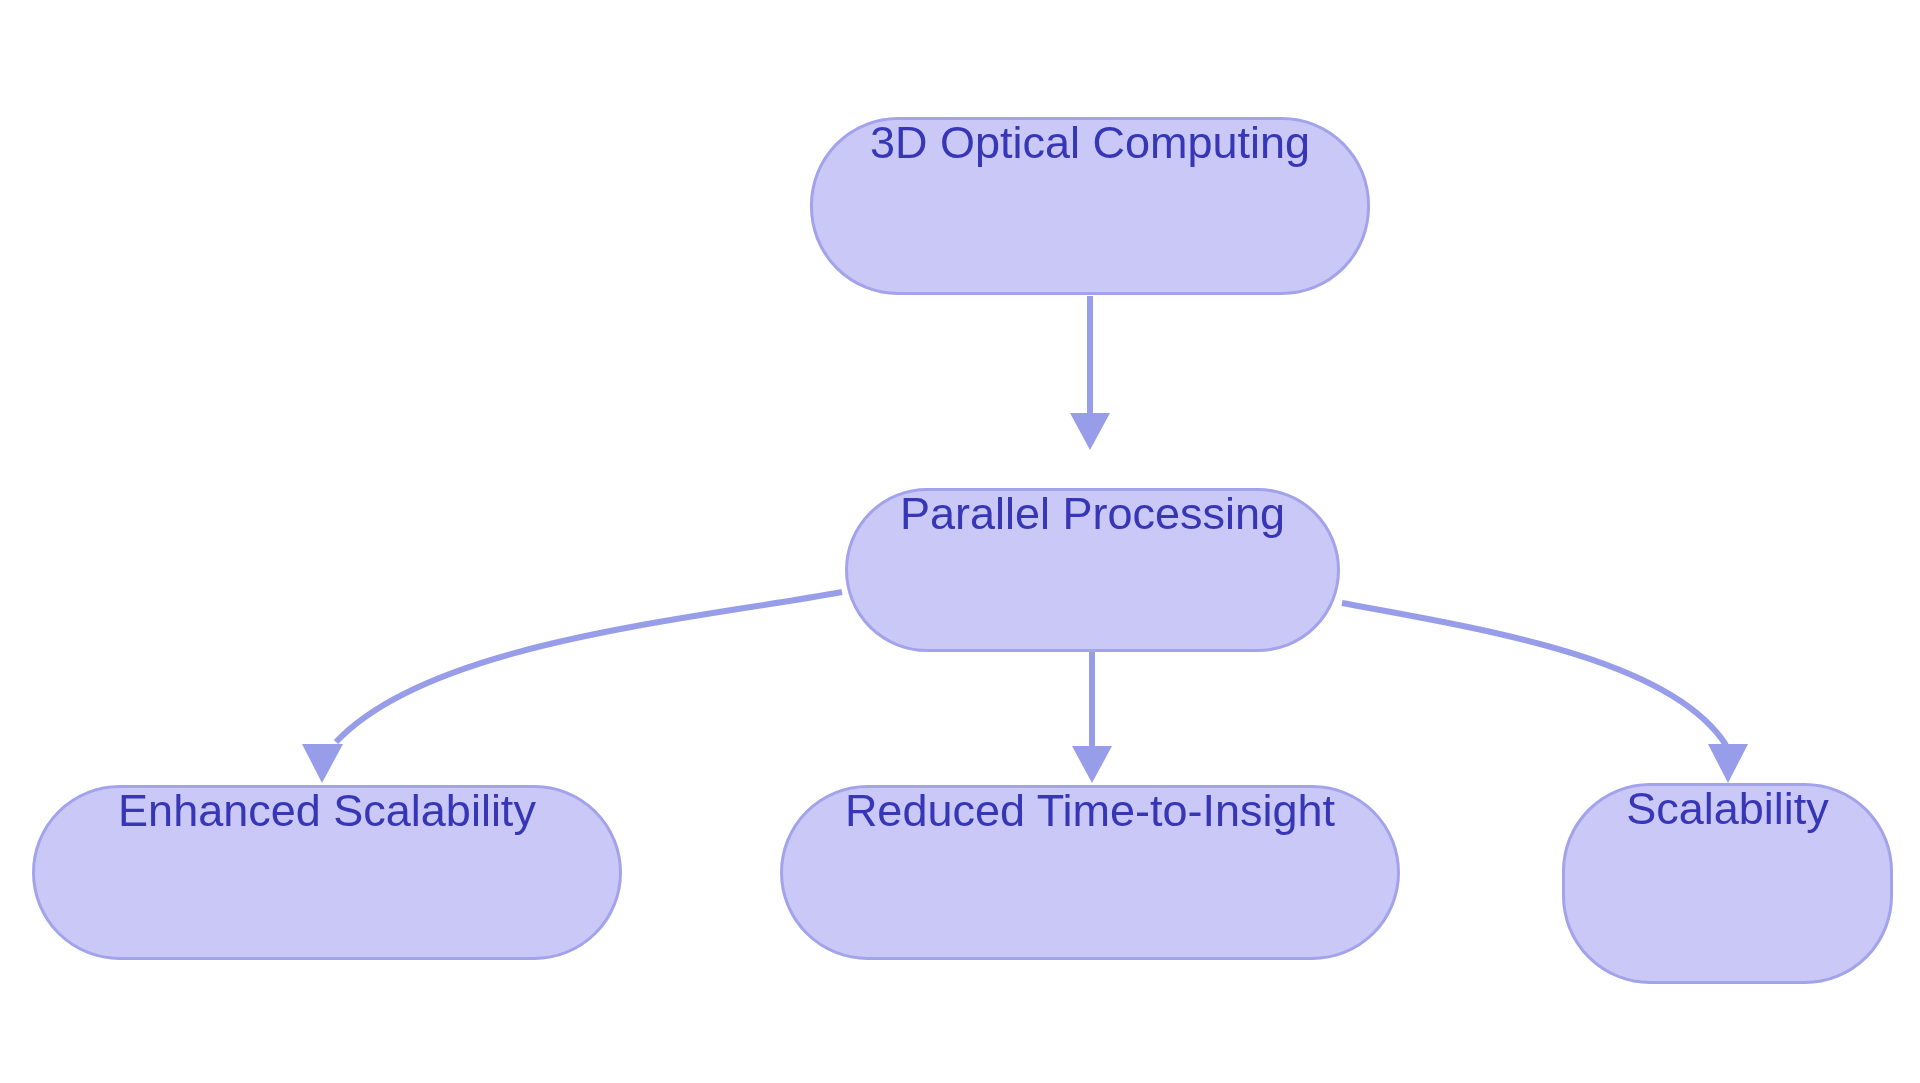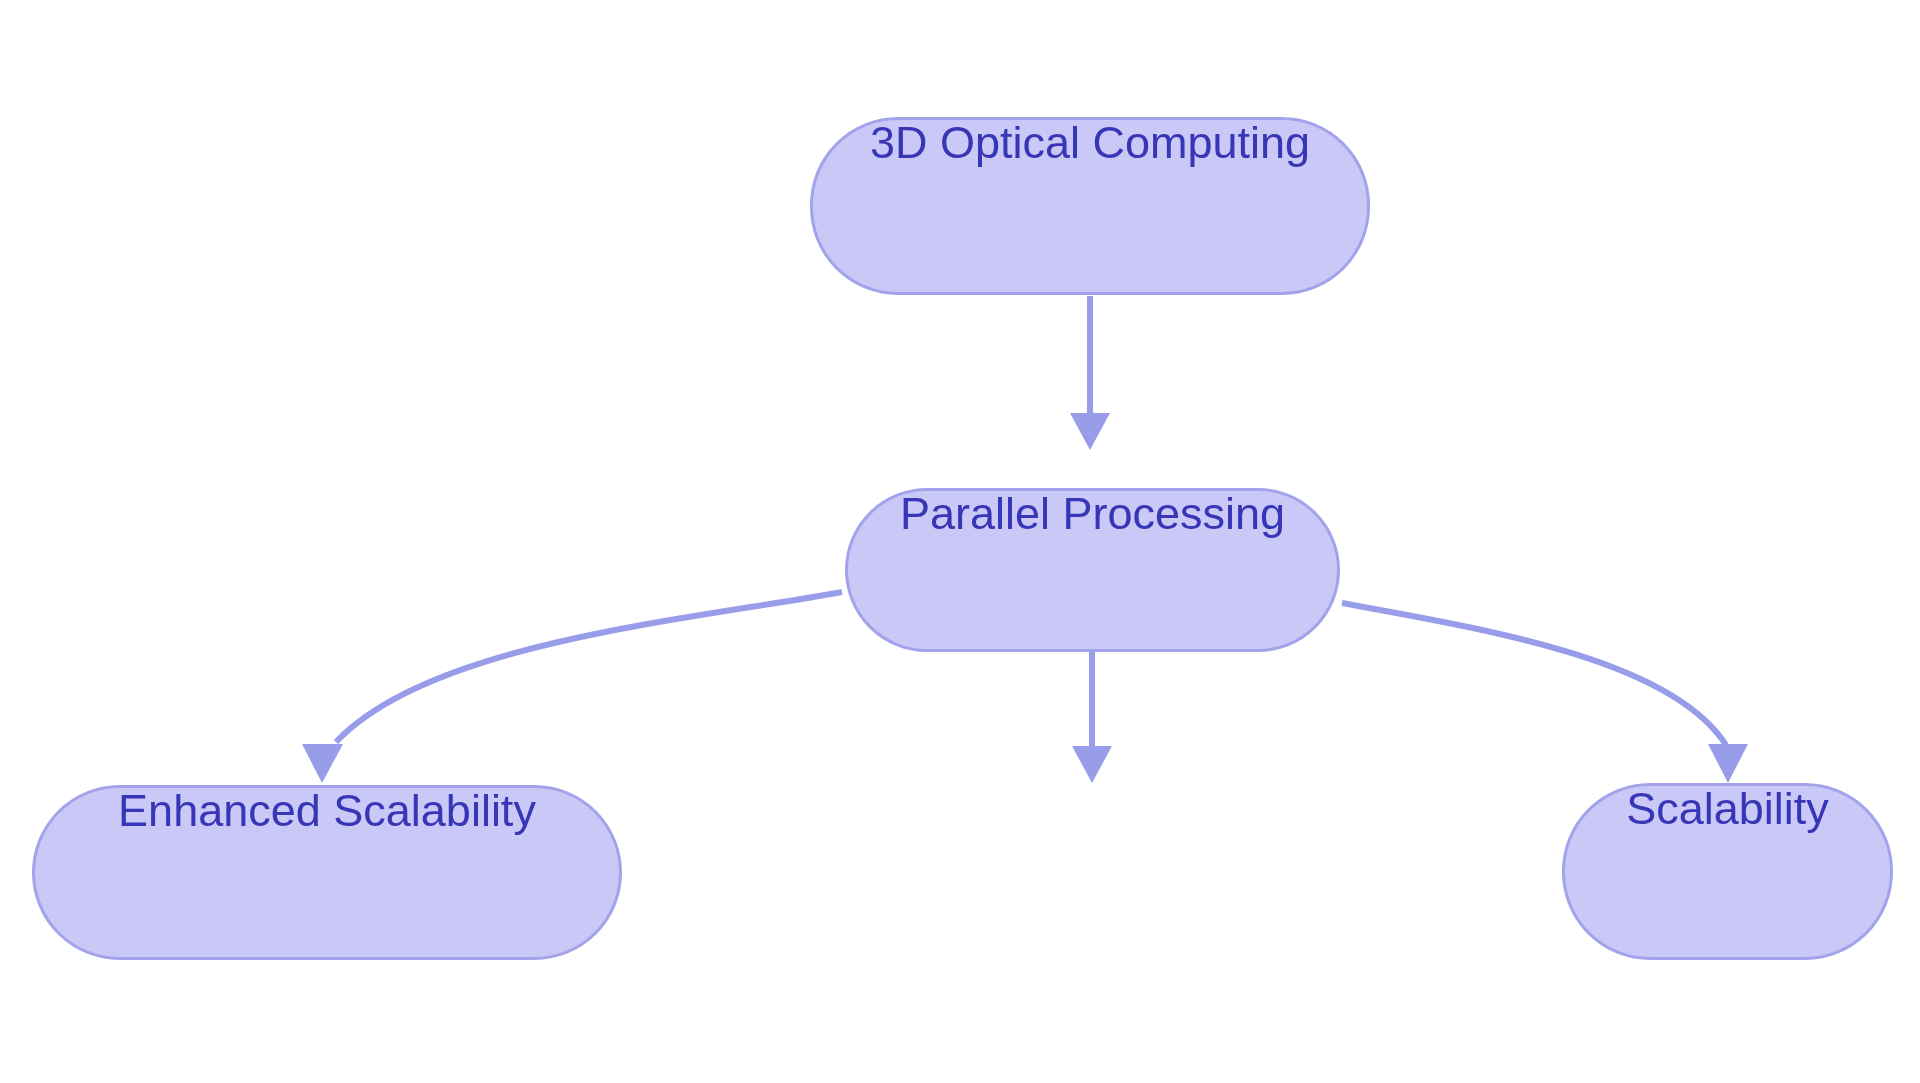--- a/index.html
+++ b/index.html
@@ -64,18 +64,21 @@
   </div>
 
   <div class="node" style="left:845px;top:452px;width:495px;height:164px;margin-top:36px;">
     <span>Parallel Processing</span>
   </div>
 
   <div class="node" style="left:32px;top:785px;width:590px;height:175px;">
     <span>Enhanced Scalability</span>
   </div>
 
+  <div class="node" style="left:780px;top:785px;width:620px;height:175px;">
+    <span>Reduced Time-to-Insight</span>
+  </div>
 
-  <div class="node" style="left:1562px;top:783px;width:331px;height:177px;">
+  <div class="node" style="left:1562px;top:783px;width:331px;height:201px;">
     <span>Scalability</span>
   </div>
 
 </div>
 
 </body></html>

